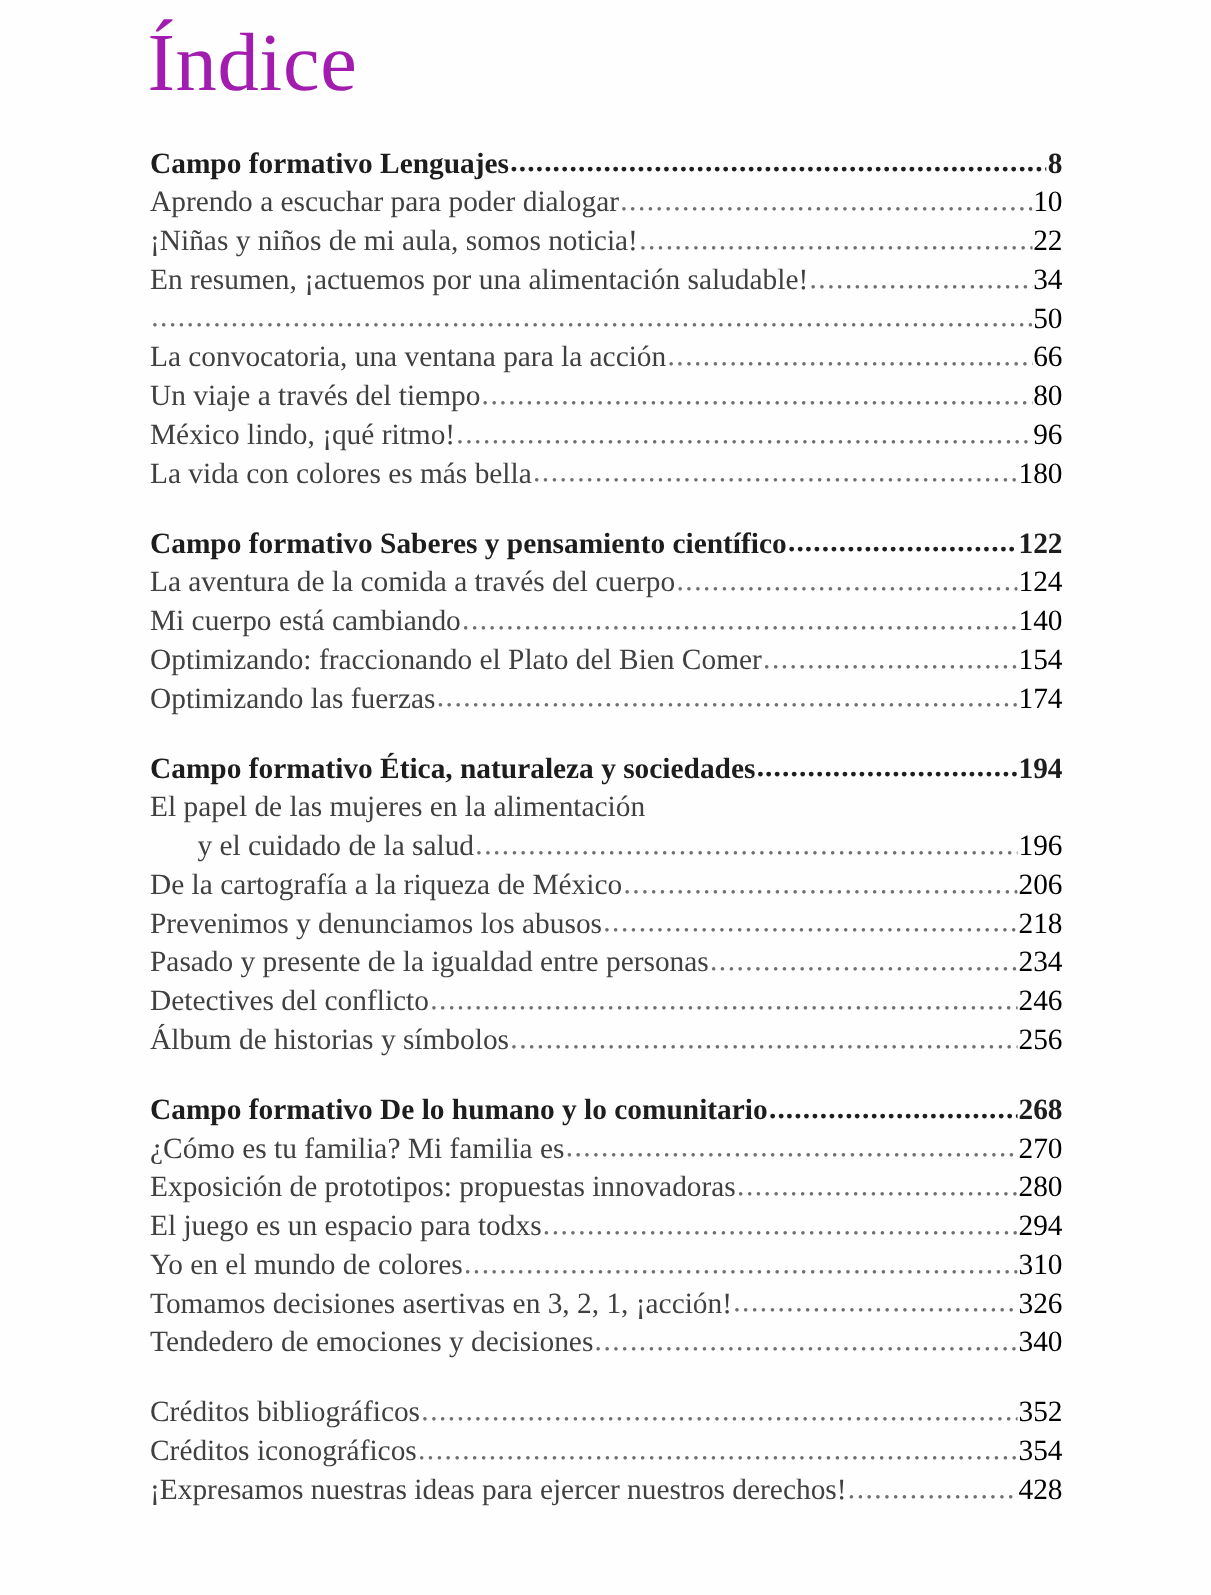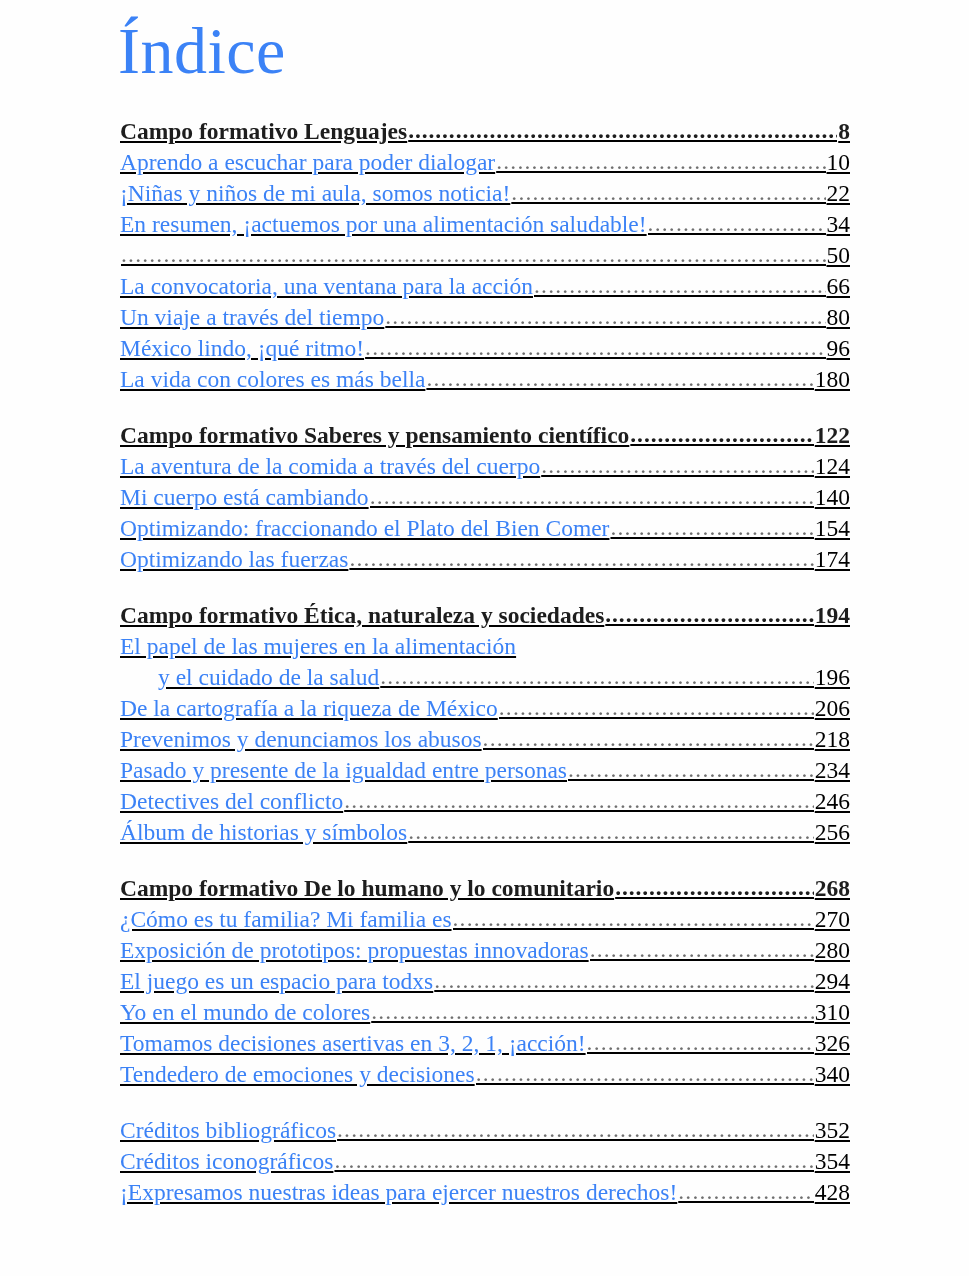--- a/index.html
+++ b/index.html
@@ -21,53 +21,52 @@
     box-sizing: border-box;
     padding: 0;
   }
 
   #title {
     position: absolute;
     left: 118px;
     top: 18px;
     font-size: 66px;
     line-height: 1.0;
-    color: #3b82f6;
+    color: #a21caf;
     font-weight: 400;
     letter-spacing: 0.5px;
   }
 
   #toc {
     position: absolute;
     left: 120px;
     top: 118px;
     width: 730px;
   }
 
   .section {
     margin-bottom: 25px;
-    text-decoration: underline;
   }
   .section:last-child {
     margin-bottom: 0;
   }
 
   .row {
     display: flex;
     align-items: baseline;
     width: 100%;
     height: 31px;
     white-space: nowrap;
     overflow: hidden;
   }
 
   .row .label {
     flex: 0 0 auto;
     font-size: 23.5px;
-    color: #3b82f6;
+    color: #404040;
   }
 
   .row .leader {
     flex: 1 1 auto;
     overflow: hidden;
     white-space: nowrap;
     margin: 0 1px;
     font-size: 23.5px;
     color: #6f6f6f;
     letter-spacing: 1.2px;

